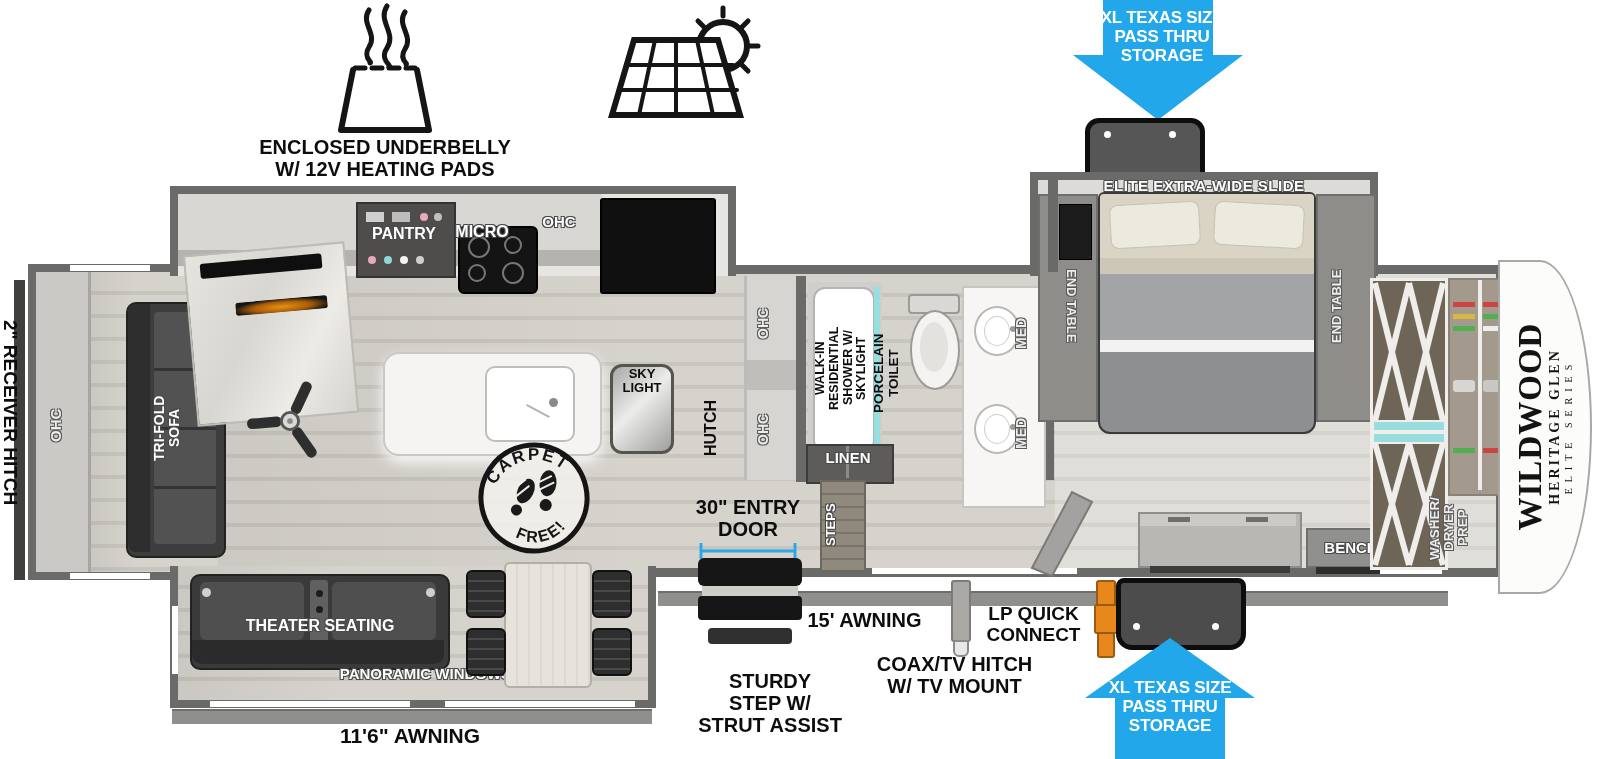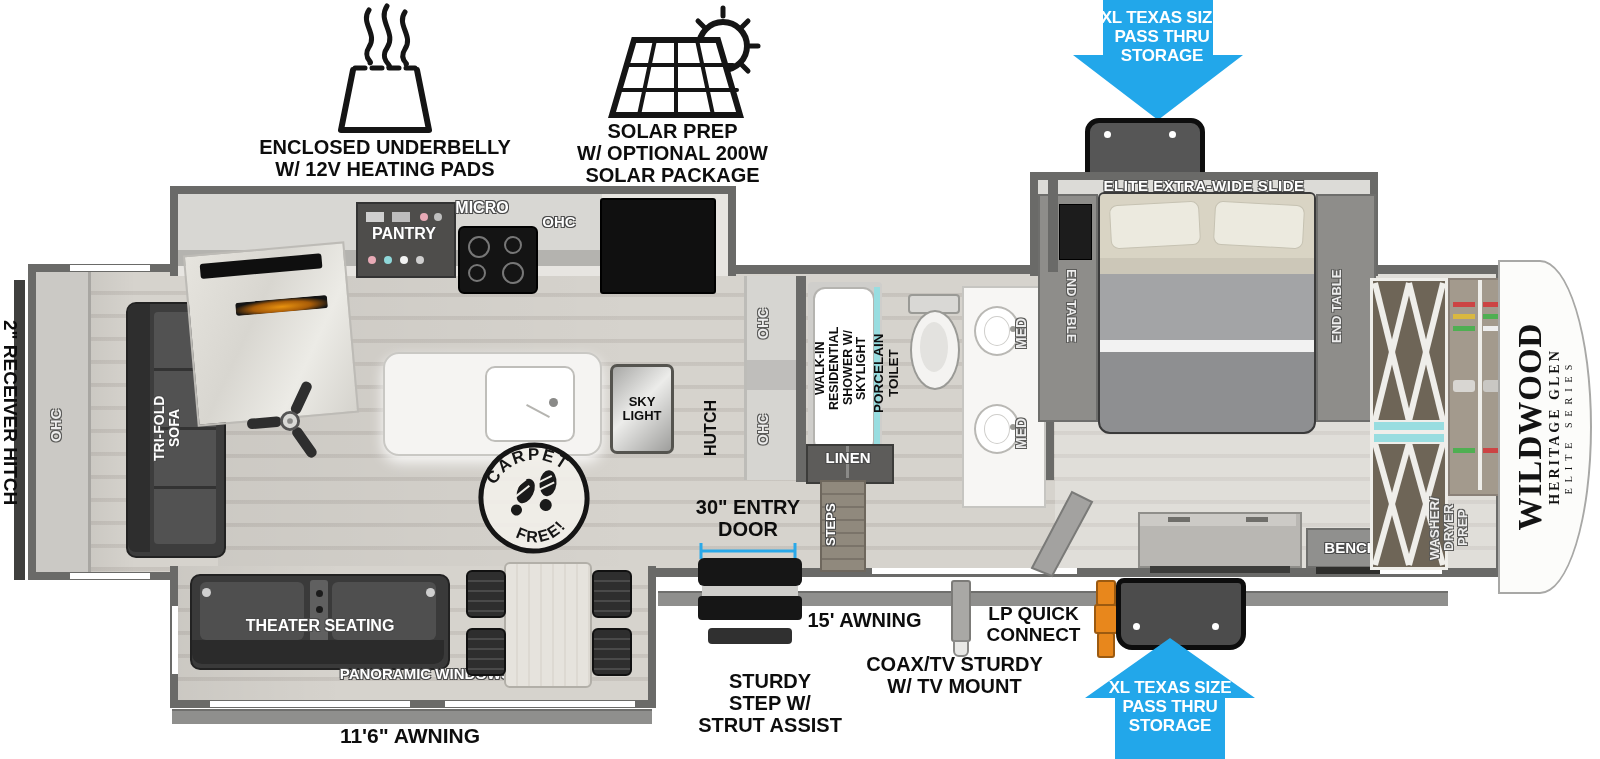--- a/index.html
+++ b/index.html
@@ -51,23 +51,20 @@
         <line x1="106" y1="69" x2="112" y2="63"></line>
           <line x1="150" y1="25" x2="156" y2="19"></line>
       </g>
       <polygon points="20,113 42,38 126,38 148,113" fill="#ffffff" stroke-width="6"></polygon>
       <g stroke-width="4" fill="none">
         <path d="M34 63 L141 63 M27 88 L145 88"></path>
         <path d="M63 38 L47 113 M84 38 L84 113 M105 38 L121 113"></path>
       </g>
     </g>
   </svg>
-  <div class="abs blk" style="left:540px;top:120px;width:265px;font-size:20px;">SOLAR PREP
-W/ OPTIONAL 200W
-SOLAR PACKAGE</div>
 
   <svg class="abs" style="left:1065px;top:0;" width="190" height="122" viewBox="0 0 190 122">
     <polygon points="38,0 148,0 148,55 178,55 93,120 8,55 38,55" fill="#22a7ea"></polygon>
   </svg>
   <div class="abs arrowtxt" style="left:1082px;top:8px;width:160px;">XL TEXAS SIZE
 PASS THRU
 STORAGE</div>
 
   <div class="abs" style="left:1085px;top:118px;width:110px;height:70px;background:#565656;border:5px solid #0e0e0e;border-radius:14px;">
     <div class="abs" style="left:14px;top:8px;width:7px;height:7px;border-radius:50%;background:#fff;"></div>
@@ -115,21 +112,21 @@
     <div class="abs" style="left:58px;top:52px;width:8px;height:8px;border-radius:50%;background:#cfcfcf;"></div>
   </div>
   <div class="abs wht" style="left:358px;top:226px;width:92px;font-size:16px;">PANTRY</div>
 
   <div class="abs" style="left:458px;top:226px;width:76px;height:64px;background:#141414;border:2px solid #000;border-radius:6px;">
     <div class="abs" style="left:8px;top:8px;width:18px;height:18px;border:2px solid #777;border-radius:50%;"></div>
     <div class="abs" style="left:44px;top:8px;width:14px;height:14px;border:2px solid #777;border-radius:50%;"></div>
     <div class="abs" style="left:8px;top:36px;width:14px;height:14px;border:2px solid #777;border-radius:50%;"></div>
     <div class="abs" style="left:42px;top:34px;width:18px;height:18px;border:2px solid #777;border-radius:50%;"></div>
   </div>
-  <div class="abs wht" style="left:438px;top:200px;width:88px;font-size:16px;">MICRO</div>
+  <div class="abs wht" style="left:438px;top:224px;width:88px;font-size:16px;">MICRO</div>
   <div class="abs wht" style="left:530px;top:214px;width:58px;font-size:15px;">OHC</div>
 
   <div class="abs" style="left:600px;top:198px;width:112px;height:92px;background:#101010;border:2px solid #000;border-radius:3px;"></div>
 
   <div class="abs" style="left:190px;top:248px;width:158px;height:168px;transform:rotate(-5deg);
               background:linear-gradient(120deg,#e6e4de 0%,#d8d6d0 40%,#ecebe6 70%,#d5d3cd 100%);border:2px solid #bdbbb6;">
     <div class="abs" style="left:14px;top:8px;width:122px;height:15px;background:#0f0f0f;border-radius:3px;"></div>
     <div class="abs" style="left:46px;top:50px;width:92px;height:13px;background:#141414;border-radius:3px;
          background-image:radial-gradient(ellipse at 50% 60%, #e8920f 0%, #a85c08 45%, #141414 75%);"></div>
   </div>
@@ -150,22 +147,22 @@
     <circle cx="45" cy="45" r="3" fill="#8a8a88"></circle>
   </svg>
 
   <div class="abs" style="left:383px;top:352px;width:215px;height:100px;background:#f5f4f2;border:2px solid #c9c8c4;border-radius:16px;box-shadow:0 6px 14px rgba(255,255,255,.9);">
     <div class="abs" style="left:100px;top:12px;width:86px;height:72px;background:#ffffff;border:2px solid #bfbeba;border-radius:10px;">
       <div class="abs" style="left:62px;top:30px;width:9px;height:9px;border-radius:50%;background:#8a8a88;"></div>
       <div class="abs" style="left:38px;top:42px;width:26px;height:2px;background:#b5b4b0;transform:rotate(28deg);"></div>
     </div>
   </div>
 
-  <div class="abs" style="left:610px;top:364px;width:58px;height:84px;border:3px solid #55544f;border-radius:7px;
-              background:linear-gradient(135deg,#a8a8a6,#ececea 45%,#9e9e9c);display:flex;align-items:center;justify-content:center;">
+  <div class="abs" style="left:610px;top:364px;width:58px;height:84px;border:3px solid #55544f;border-radius:12px;
+              background:linear-gradient(135deg,#a8a8a6,#ececea 45%,#9e9e9c);display:flex;justify-content:center;">
     <div class="blk" style="font-size:13px;">SKY
 LIGHT</div>
   </div>
 
   <svg class="abs" style="left:476px;top:440px;transform:rotate(-12deg);" width="116" height="116" viewBox="0 0 116 116">
     <circle cx="58" cy="58" r="53" fill="#f1efe9" fill-opacity="0.92" stroke="#151515" stroke-width="5"></circle>
     <defs>
       <path id="arcT" d="M14,64 A44,44 0 0 1 102,64"></path>
       <path id="arcB" d="M20,72 A39,39 0 0 0 96,72"></path>
     </defs>
@@ -371,21 +368,21 @@
     <div class="abs" style="left:0;top:38px;width:104px;height:24px;background:#161616;border-radius:4px;"></div>
     <div class="abs" style="left:10px;top:62px;width:84px;height:8px;background:#ffffff;"></div>
     <div class="abs" style="left:10px;top:70px;width:84px;height:16px;background:#303030;border-radius:4px;"></div>
   </div>
   <div class="abs blk" style="left:685px;top:670px;width:170px;font-size:20px;">STURDY
 STEP W/
 STRUT ASSIST</div>
 
   <div class="abs" style="left:951px;top:580px;width:16px;height:58px;background:#a9a8a5;border:2px solid #7c7b78;border-radius:3px;"></div>
   <div class="abs" style="left:953px;top:640px;width:12px;height:13px;background:#e8e8e6;border:2px solid #8a8a88;border-radius:0 0 6px 6px;"></div>
-  <div class="abs blk" style="left:842px;top:653px;width:225px;font-size:20px;">COAX/TV STURDY
+  <div class="abs blk" style="left:842px;top:653px;width:225px;font-size:20px;">COAX/TV HITCH
 W/ TV MOUNT</div>
 
   <div class="abs" style="left:1094px;top:580px;width:20px;height:78px;">
     <div class="abs" style="left:2px;top:0;width:16px;height:22px;background:#e8871c;border:2px solid #9c5a10;border-radius:3px;"></div>
     <div class="abs" style="left:0;top:24px;width:20px;height:26px;background:#e8871c;border:2px solid #9c5a10;border-radius:3px;"></div>
     <div class="abs" style="left:3px;top:52px;width:14px;height:22px;background:#e8871c;border:2px solid #9c5a10;border-radius:3px;"></div>
   </div>
   <div class="abs blk" style="left:976px;top:604px;width:115px;font-size:19px;">LP QUICK
 CONNECT</div>
 

